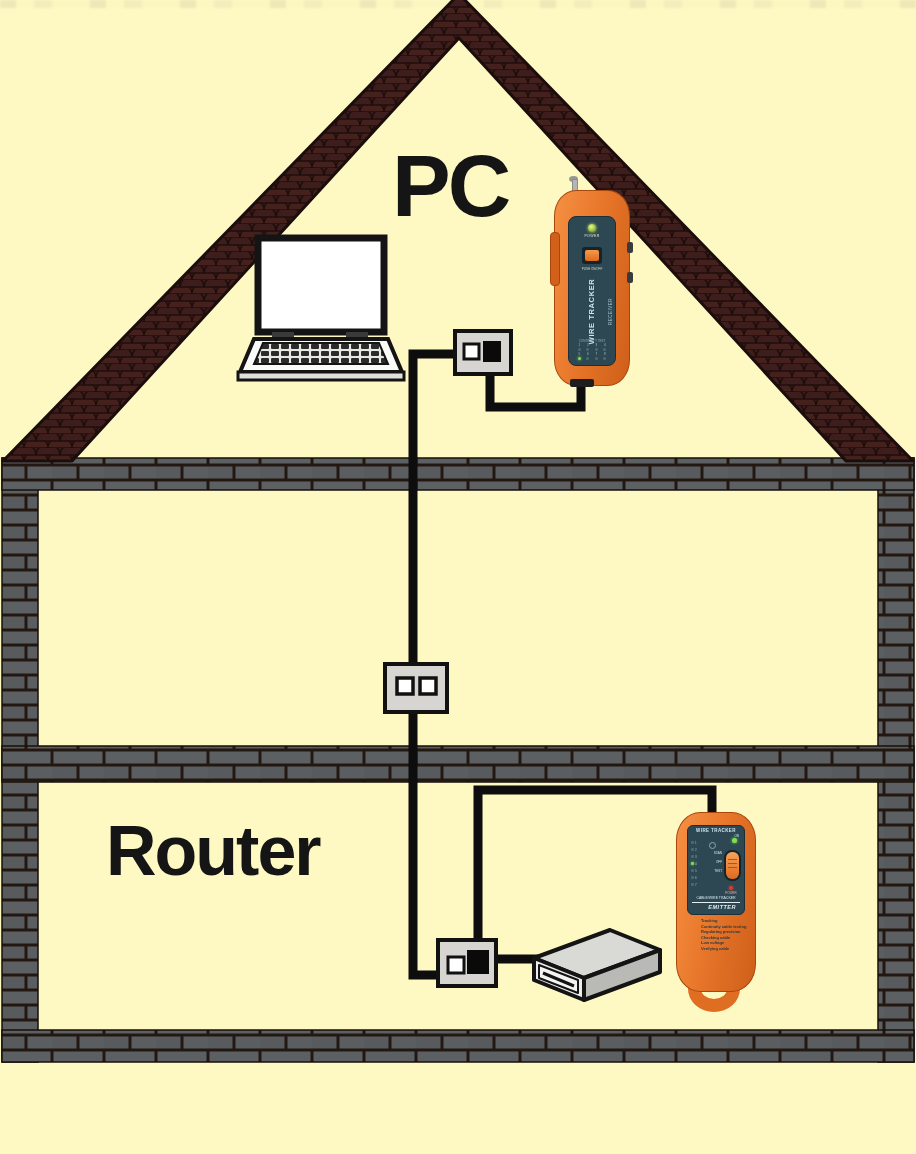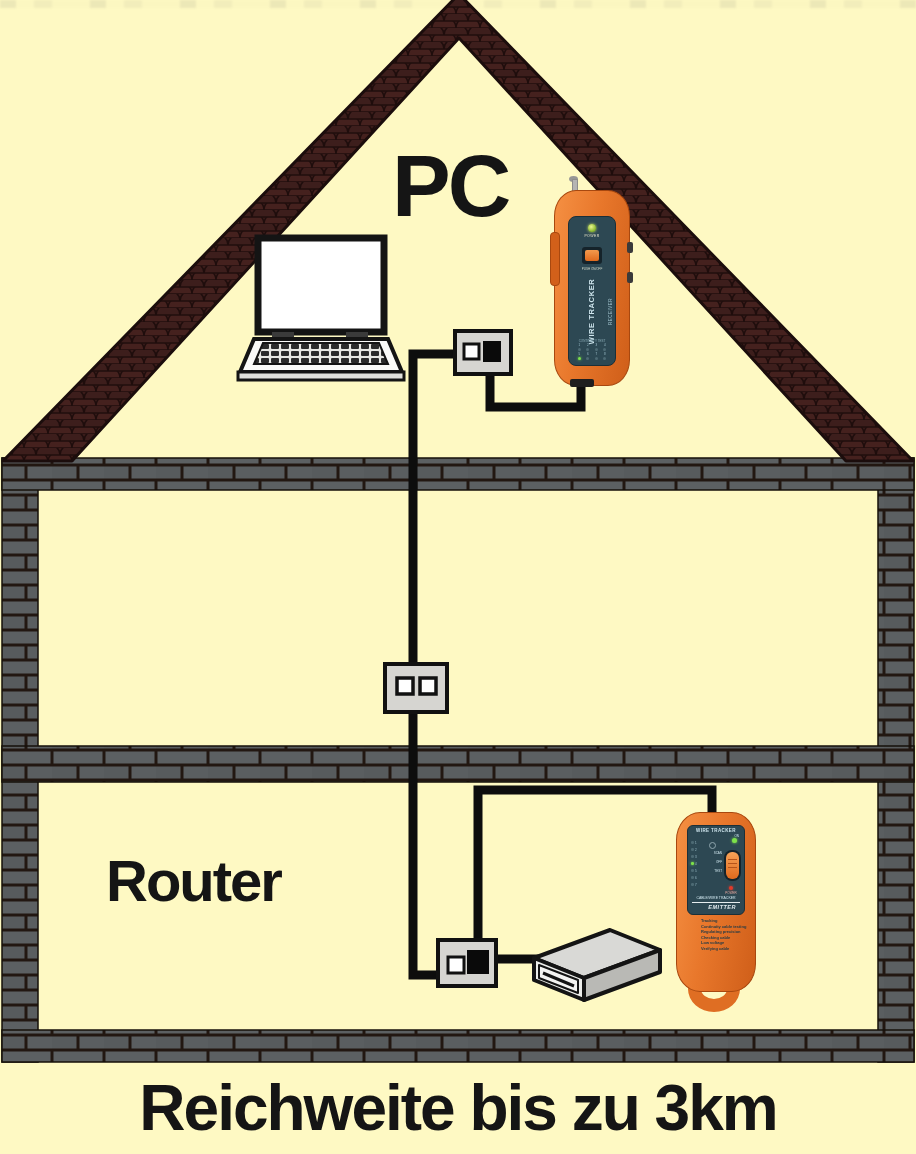--- a/index.html
+++ b/index.html
@@ -4,21 +4,21 @@
 <style>
   html,body{margin:0;padding:0;background:#ffffff;}
   .stage{position:relative;width:916px;height:1154px;background:#fef9c3;overflow:hidden;
          font-family:"Liberation Sans",sans-serif;}
   .stage svg{position:absolute;left:0;top:0;}
   .smudge{position:absolute;left:0;top:0;width:100%;height:8px;opacity:.5;
     background:repeating-linear-gradient(90deg,rgba(60,60,60,.18) 0 16px,rgba(60,60,60,.02) 16px 34px,rgba(60,60,60,.12) 34px 52px,rgba(60,60,60,.03) 52px 90px);
     filter:blur(1px);}
   .biglabel{position:absolute;color:#151515;font-weight:bold;line-height:1;}
   .lbl-pc{left:392px;top:142px;font-size:88px;letter-spacing:-3px;}
-  .lbl-router{left:106px;top:852px;font-size:58px;letter-spacing:-2px;}
+  .lbl-router{left:106px;top:816px;font-size:70px;letter-spacing:-2px;}
   .lbl-caption{left:0;top:1076px;width:916px;text-align:center;font-size:64px;letter-spacing:-2px;}
 
   
   .receiver{position:absolute;left:548px;top:176px;width:86px;height:214px;}
   .rc-tip{position:absolute;left:24px;top:3px;width:4px;height:16px;background:#b5b5b3;border:1px solid #8d8d8b;}
   .rc-tipball{position:absolute;left:21px;top:0;width:9px;height:6px;background:#979795;border-radius:50%;}
   .rc-body{position:absolute;left:6px;top:14px;width:74px;height:194px;border-radius:22px/26px;
     background:linear-gradient(100deg,#f59043 0%,#e8772b 45%,#cf5e19 100%);border:1px solid #a8480f;}
   .rc-clip{position:absolute;left:2px;top:56px;width:8px;height:52px;background:#d2601a;border-radius:4px;border:1px solid #a8480f;}
   .rc-nub{position:absolute;left:79px;width:6px;height:11px;background:#3a3a3a;border-radius:2px;}
@@ -140,21 +140,20 @@
       <polygon points="534,958 610,930 660,950 584,978" fill="#d9d9d6"></polygon>
       <polygon points="534,958 584,978 584,1000 534,980" fill="#ecedea"></polygon>
       <polygon points="584,978 660,950 660,972 584,1000" fill="#b9b9b5"></polygon>
       <polygon points="539,965 578,980 578,993 539,978" fill="#f4f4f2" stroke-width="2"></polygon>
       <line x1="543" y1="973" x2="574" y2="986" stroke-width="3"></line>
     </g>
   </svg>
 
   <div class="biglabel lbl-pc">PC</div>
   <div class="biglabel lbl-router">Router</div>
-  <div class="biglabel lbl-caption">Reichweite bis zu 3km</div>
 
   <div class="receiver">
     <div class="rc-tipball"></div>
     <div class="rc-tip"></div>
     <div class="rc-body"></div>
     <div class="rc-clip"></div>
     <div class="rc-nub" style="top:66px"></div>
     <div class="rc-nub" style="top:96px"></div>
     <div class="rc-panel">
       <div class="rc-led"></div>

